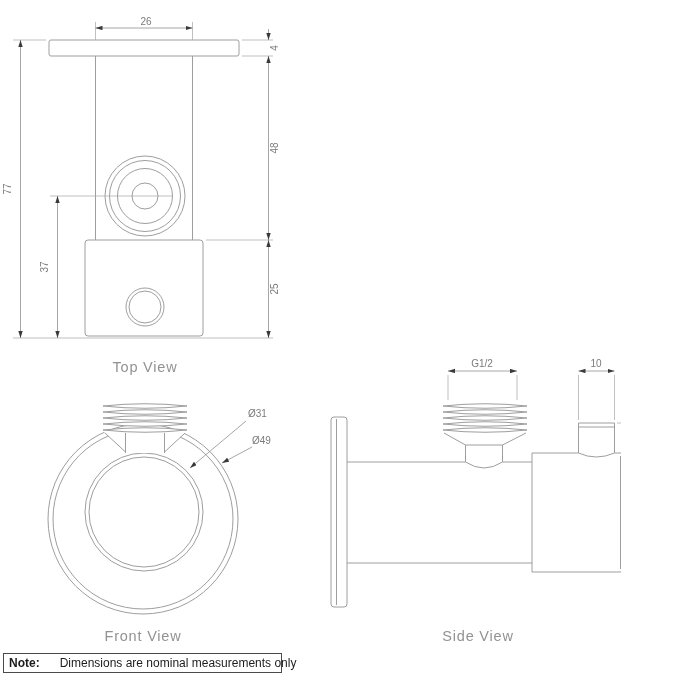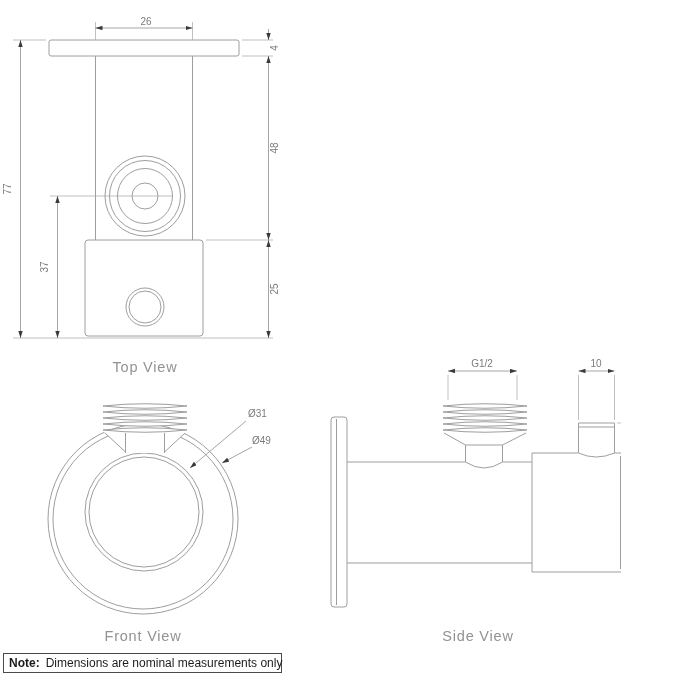--- a/index.html
+++ b/index.html
@@ -9,21 +9,21 @@
   svg .draw{stroke:#9e9e9e;stroke-width:1;fill:none;}
   svg .drawf{stroke:#9e9e9e;stroke-width:1;fill:#ffffff;}
   svg .fillw{fill:#ffffff;stroke:none;}
   svg .dimline{stroke:#8f8f8f;stroke-width:0.8;fill:none;}
   svg .extline{stroke:#a5a5a5;stroke-width:0.7;fill:none;}
   svg text.dim{font-family:"Liberation Sans",sans-serif;font-size:10px;fill:#7b7b7b;}
   svg text.cap{font-family:"Liberation Sans",sans-serif;font-size:14.5px;fill:#929292;letter-spacing:0.8px;}
   .note-box{position:absolute;left:3px;top:653px;width:272px;height:18px;
             border:1px solid #4a4a4a;background:#ffffff;font-size:12px;color:#1c1c1c;
             line-height:18px;padding-left:5px;white-space:nowrap;}
-  .note-box b{margin-right:6px;}
+  .note-box b{margin-right:20px;}
 </style>
 </head>
 <body>
 
 <div class="canvas">
 <svg width="675" height="675" viewBox="0 0 675 675">
   <defs>
     <marker id="mE" orient="auto" markerWidth="9" markerHeight="6" refX="7" refY="2.2" markerUnits="userSpaceOnUse">
       <path d="M0,0 L7,2.2 L0,4.4 Z" fill="#3a3a3a"></path>
     </marker>

